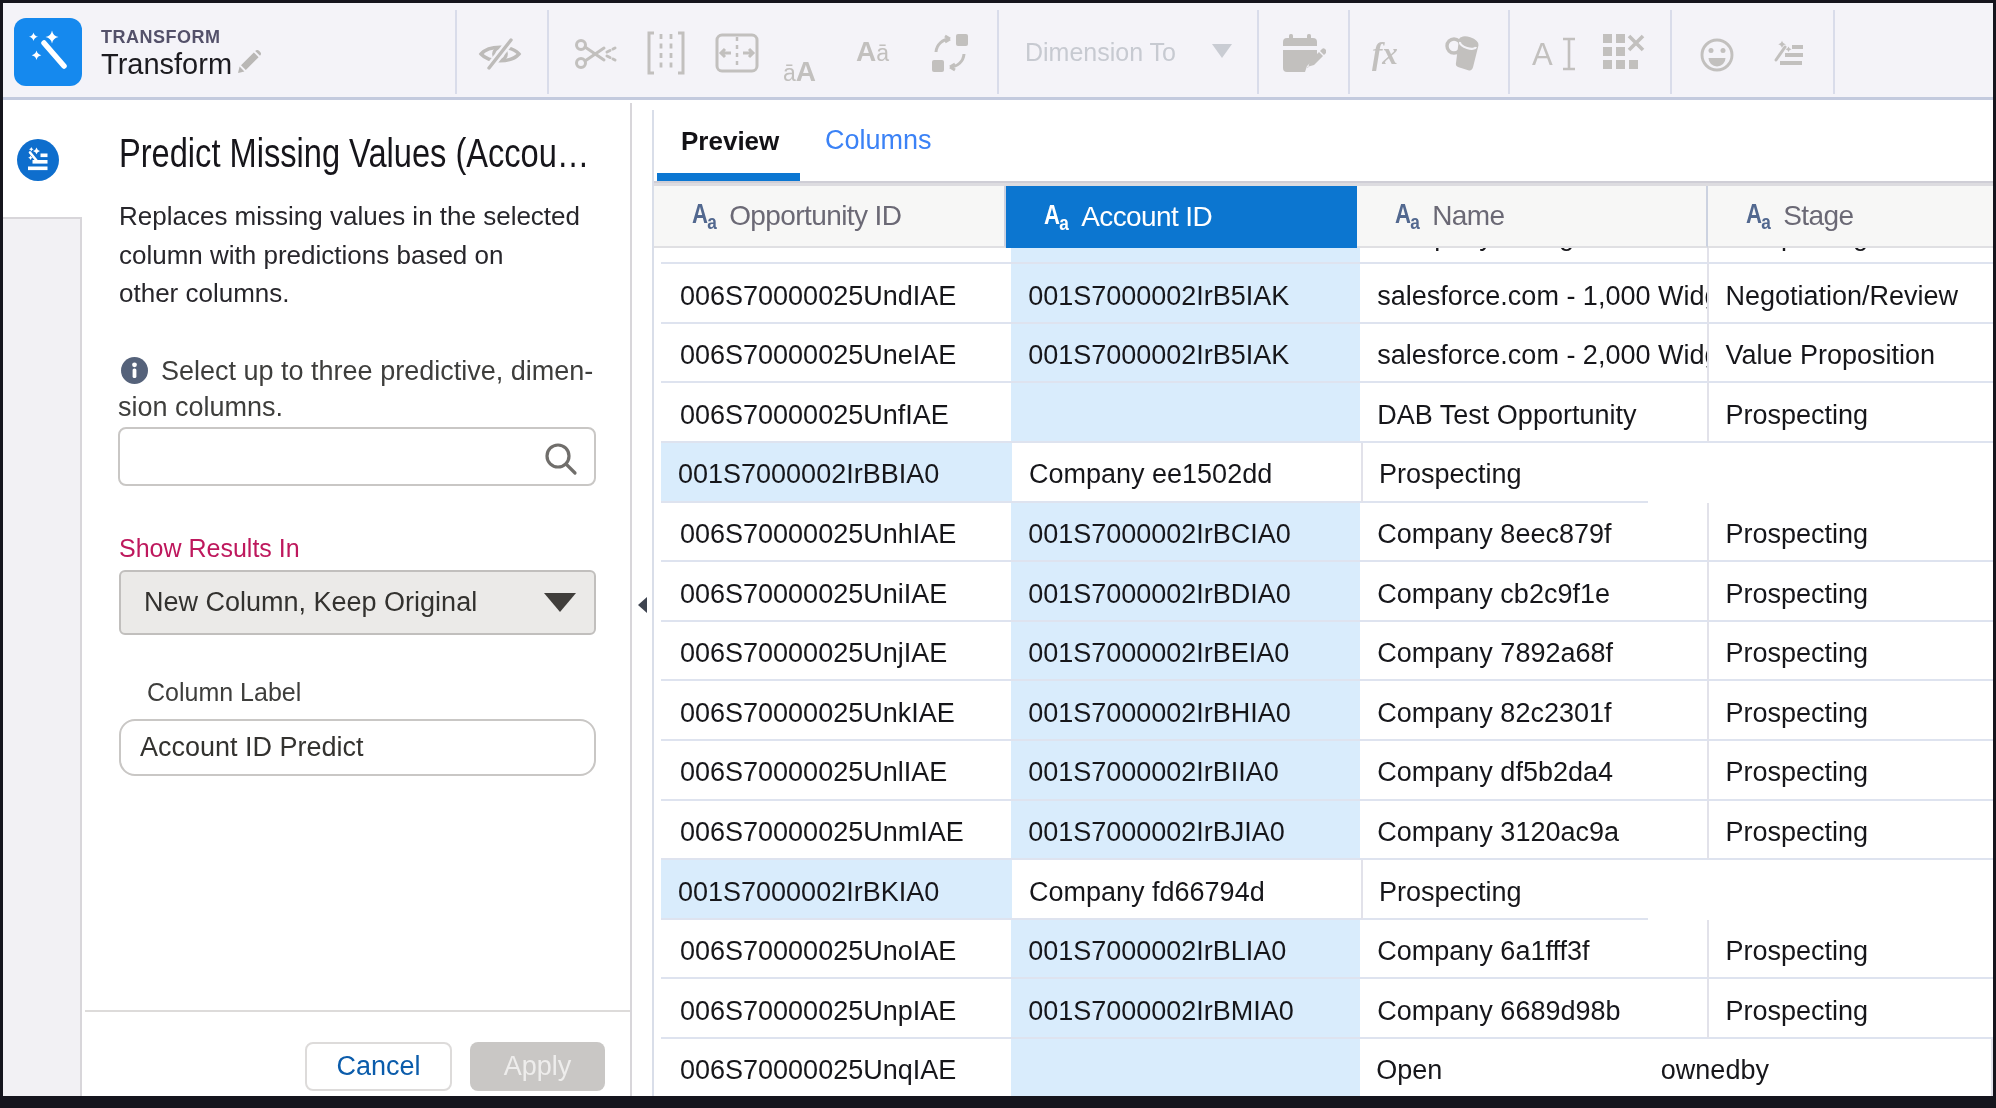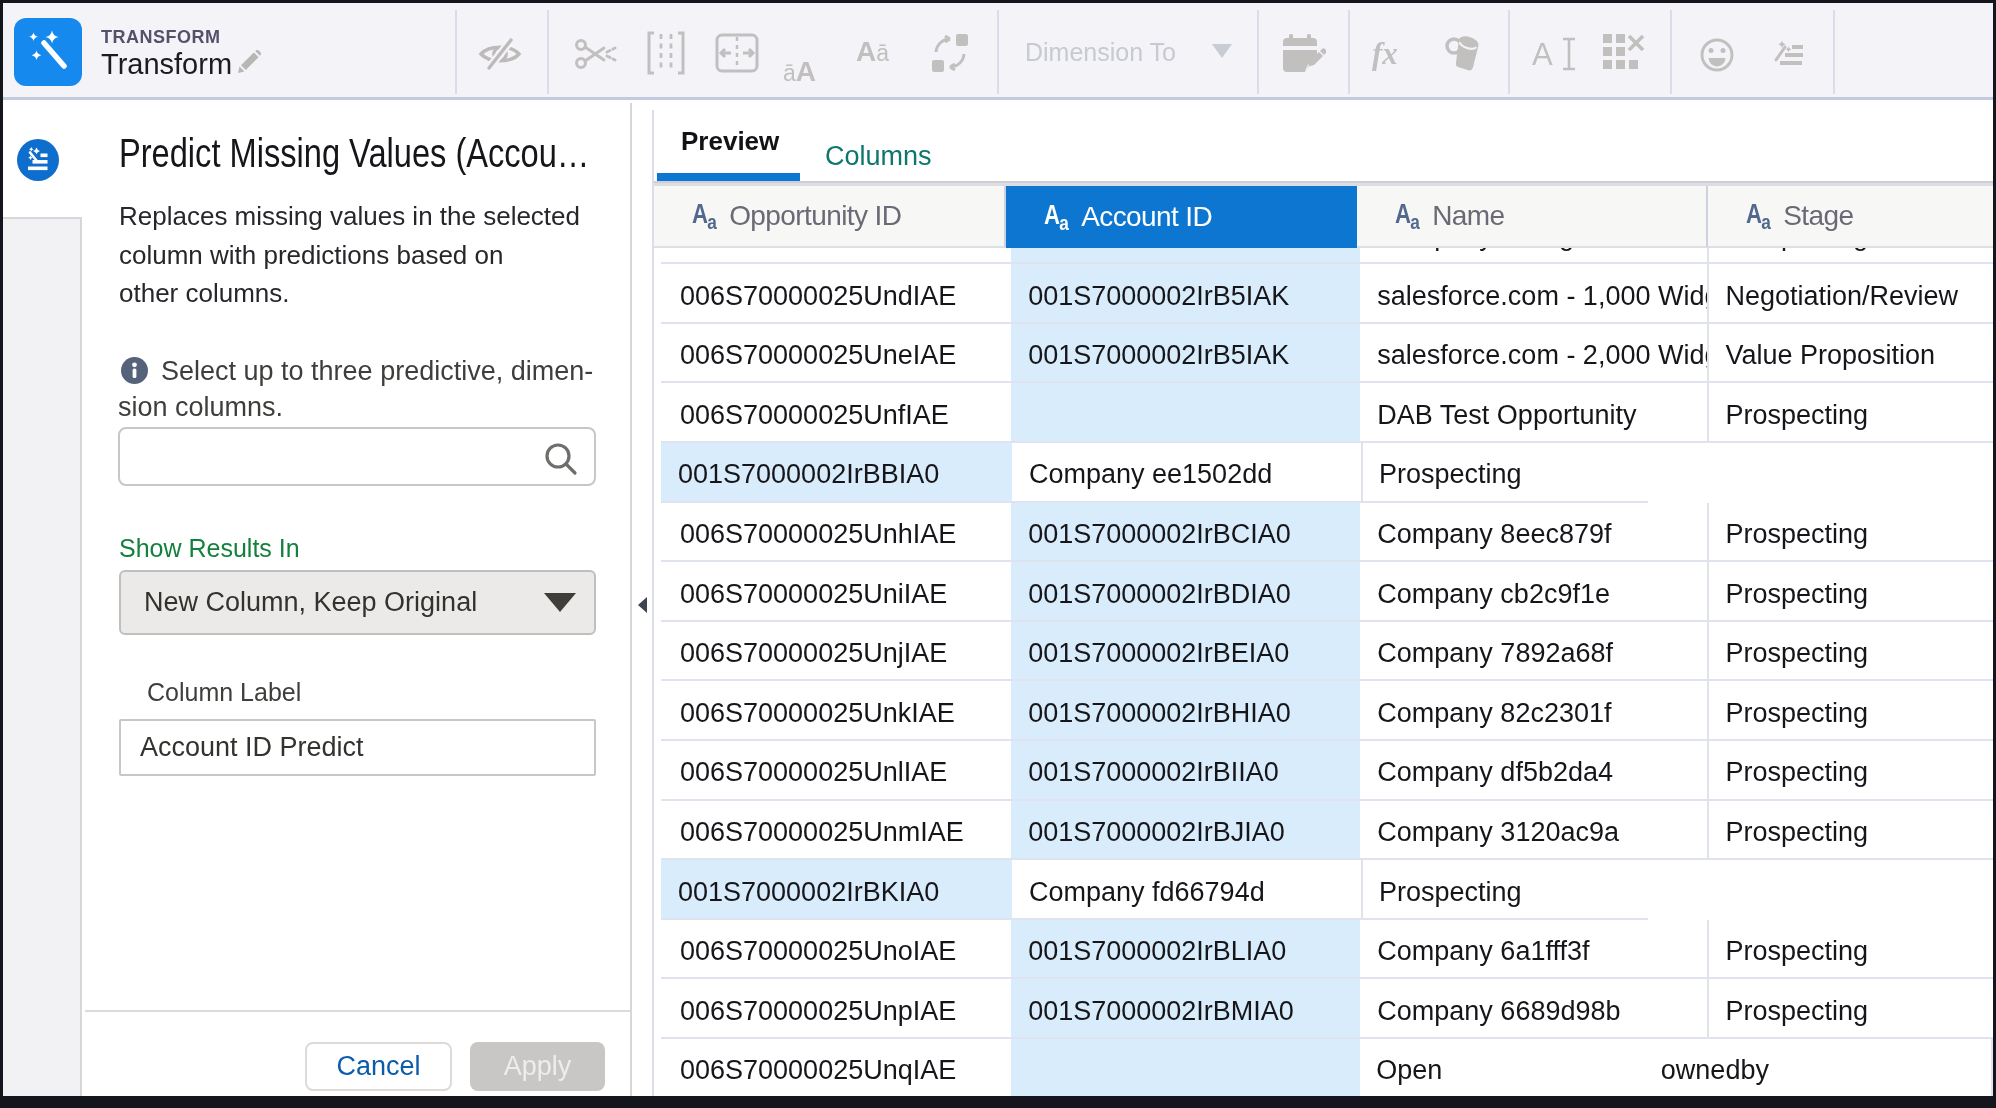--- a/index.html
+++ b/index.html
@@ -27,37 +27,37 @@
 #rail { left:3px; top:217px; width:79px; height:879px; background:#f2f1f4; border-top:2px solid #d8d6da; border-right:2px solid #d8d6da; }
 
 
 #badge { left:17px; top:139px; width:42px; height:42px; border-radius:50%; background:#0e6ecd; }
 #phead { left:119px; top:131px; font-size:40px; color:#16151a; white-space:nowrap; transform:scaleX(0.815); transform-origin:0 50%; }
 #ppara { left:119px; top:197px; width:520px; font-size:26px; line-height:38.5px; color:#27262b; }
 #info-ic { left:121px; top:357px; }
 #info-tx { left:118px; top:353px; width:500px; font-size:27px; line-height:36px; color:#3e3e3c; text-indent:43px; }
 #srch { left:118px; top:427px; width:478px; height:59px; border:2px solid #c9c7c5; border-radius:8px; background:#fff; }
 #mag { left:541px; top:440px; }
-#lbl1 { left:119px; top:534px; font-size:25px; color:#15803d; }
+#lbl1 { left:119px; top:534px; font-size:25px; color:#be185d; }
 #dd { left:119px; top:570px; width:477px; height:65px; background:#ebeae8; border:2px solid #c1bfbd; border-radius:6px; font-size:27px; color:#33322f; line-height:61px; padding-left:23px; }
 #dd-caret { left:544px; top:593px; width:0; height:0; border-left:16px solid transparent; border-right:16px solid transparent; border-top:19px solid #403e3b; }
 #lbl2 { left:119px; top:678px; font-size:25px; color:#3e3e3c;margin-left:28px; }
-#inp { left:119px; top:719px; width:477px; height:57px; background:#fff; border:2px solid #c9c7c5; border-radius:2px; font-size:27px; color:#33322f; line-height:53px; padding-left:19px; }
+#inp { left:119px; top:719px; width:477px; height:57px; background:#fff; border:2px solid #c9c7c5; border-radius:16px; font-size:27px; color:#33322f; line-height:53px; padding-left:19px; }
 #foot-div { left:85px; top:1010px; width:545px; height:2px; background:#dddbda; }
 #btn-cancel { left:305px; top:1042px; width:147px; height:49px; background:#fff; border:2px solid #dddbda; border-radius:8px; color:#0b5cab; font-size:27px; text-align:center; line-height:45px; }
 #btn-apply { left:470px; top:1042px; width:135px; height:49px; background:#c9c7c5; border-radius:8px; color:#eeedec; font-size:27px; text-align:center; line-height:49px; }
 #collapse { left:638px; top:597px; width:0; height:0; border-top:8px solid transparent; border-bottom:8px solid transparent; border-right:9px solid #3e4450; }
 
 
 #psep { left:630px; top:103px; width:2px; height:995px; background:#d8d6da; }
 #tsep { left:652px; top:110px; width:2px; height:988px; background:#d9dee9; }
 
 
 #tab1 { left:681px; top:126px; font-size:26px; font-weight:700; color:#131216; }
-#tab2 { left:825px; top:141px; font-size:27px; color:#0f766e; }
+#tab2 { left:825px; top:125px; font-size:27px; color:#3b82f6; }
 #tab-underline { left:657px; top:173px; width:143px; height:8px; background:#0b77d2; }
 #tab-border { left:654px; top:181px; width:1339px; height:2px; background:#cfced6; }
 #tab-band { left:654px; top:183px; width:1339px; height:3px; background:#dddce0; }
 
 
 #thead { left:654px; top:186px; width:1339px; height:62px; }
 .th { position:absolute; top:0; height:62px; background:#f7f7f6; border-bottom:2px solid #e0e0e3; border-right:2px solid #ccd2e0; display:flex; align-items:center; padding-left:38px; font-size:28px; letter-spacing:-0.6px; font-weight:400; color:#6b6975; }
 .th.sel { background:#0c76d0; color:#fff; border-bottom:none; border-right:none; }
 .aa { font-weight:600; margin-right:8px; letter-spacing:-1px; color:#52688f; display:inline-block; transform:scaleX(0.82); transform-origin:0 60%; }
 .th.sel .aa { color:#fff; }

